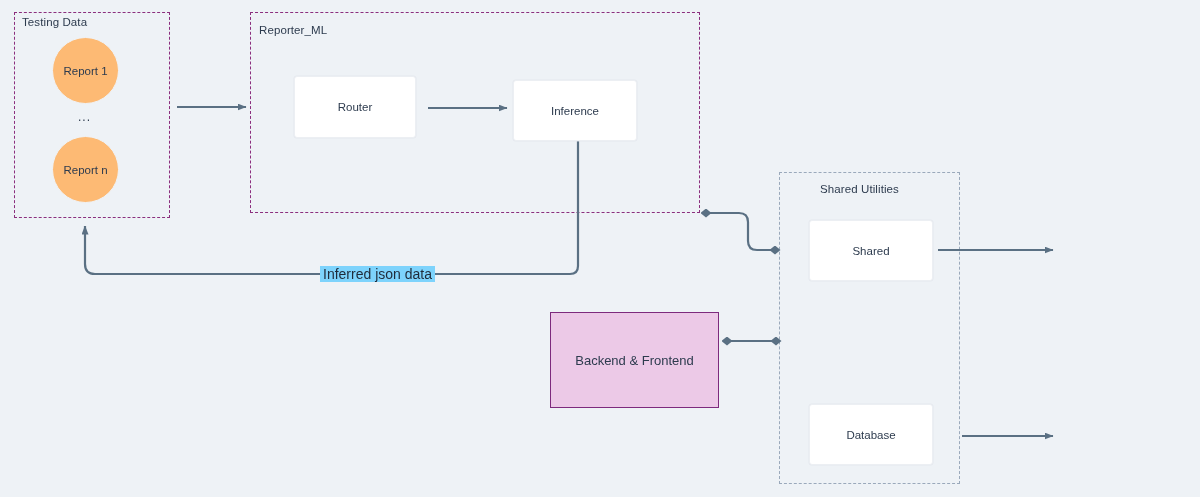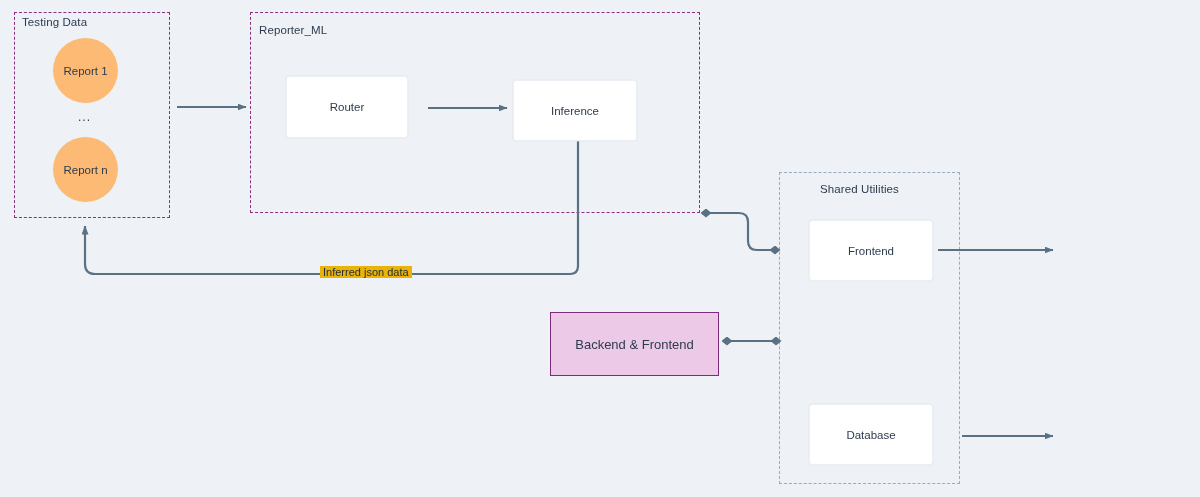--- a/index.html
+++ b/index.html
@@ -91,23 +91,23 @@
   svg.links {
     position: absolute;
     left: 0;
     top: 0;
     width: 1200px;
     height: 497px;
     overflow: visible;
   }
   .edge-label {
     position: absolute;
-    font-size: 11px;
+    font-size: 14px;
     color: #1f2b3a;
-    background: #eab308;
+    background: #7dd3fc;
     padding: 0 3px;
     white-space: nowrap;
   }
 </style>
 </head>
 <body>
 
 <div id="canvas">
 
   <div class="group group-purple" style="left:14px; top:12px; width:156px; height:206px;"></div>
@@ -152,34 +152,34 @@
   <div class="node-circle" style="left:52px; top:37px; width:67px; height:67px;">
     <span>Report 1</span>
   </div>
 
   <div class="ellipsis" style="left:78px; top:110px;">...</div>
 
   <div class="node-circle" style="left:52px; top:136px; width:67px; height:67px;">
     <span>Report n</span>
   </div>
 
-  <div class="node-box" style="left:286px; top:76px; width:122px; height:62px;">
+  <div class="node-box" style="left:294px; top:76px; width:122px; height:62px;">
     <span>Router</span>
   </div>
 
   <div class="node-box" style="left:513px; top:80px; width:124px; height:61px;">
     <span>Inference</span>
   </div>
 
-  <div class="node-accent" style="left:550px; top:312px; width:169px; height:64px;">
+  <div class="node-accent" style="left:550px; top:312px; width:169px; height:96px;">
     <span>Backend &amp; Frontend</span>
   </div>
 
   <div class="node-box" style="left:809px; top:220px; width:124px; height:61px;">
-    <span>Frontend</span>
+    <span>Shared</span>
   </div>
 
 
   <div class="node-box" style="left:809px; top:404px; width:124px; height:61px;">
     <span>Database</span>
   </div>
 
 
 
 </div>

